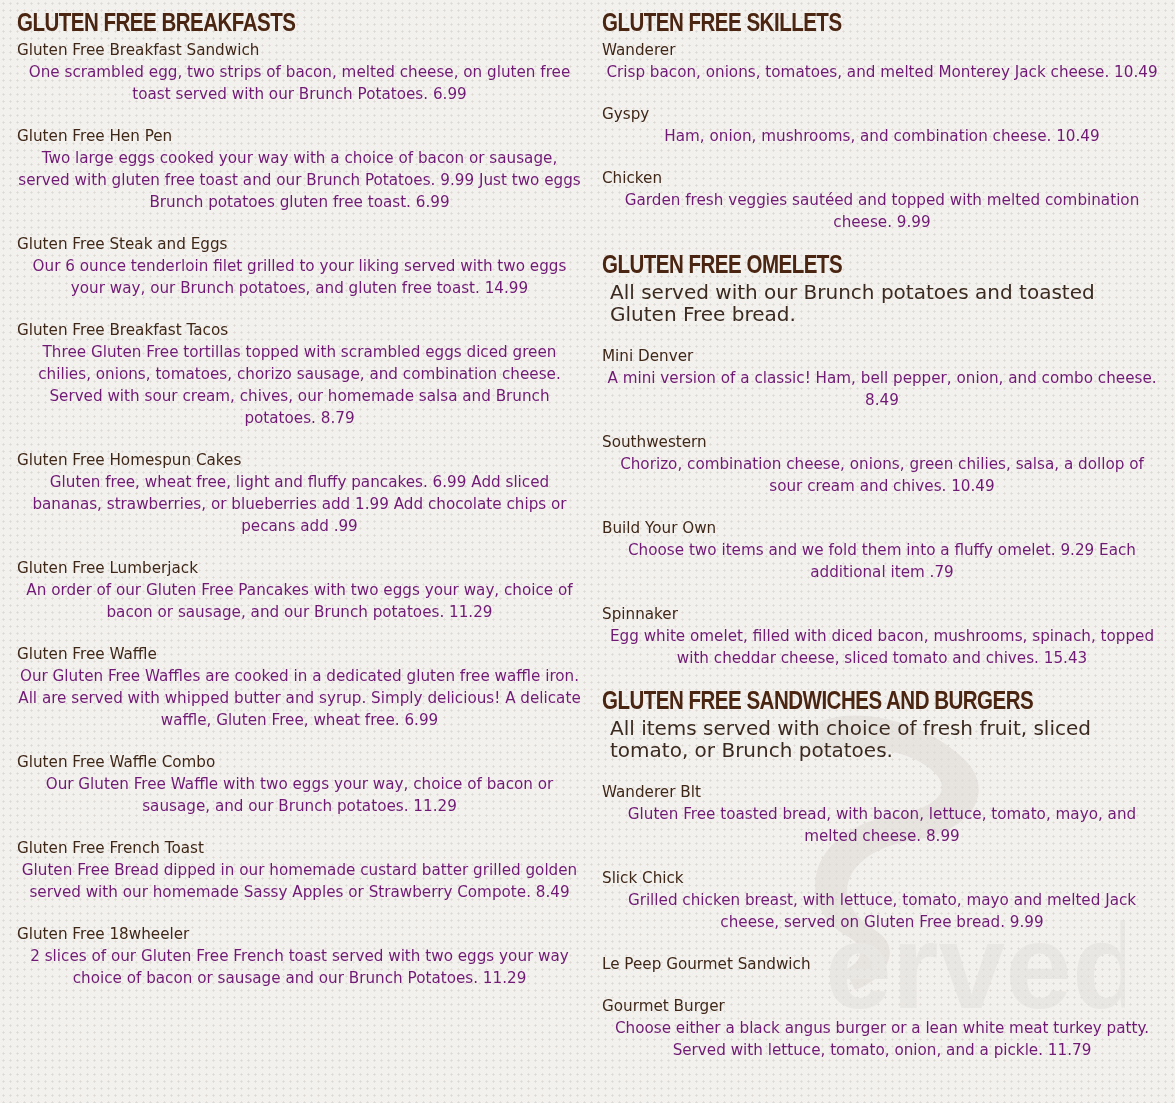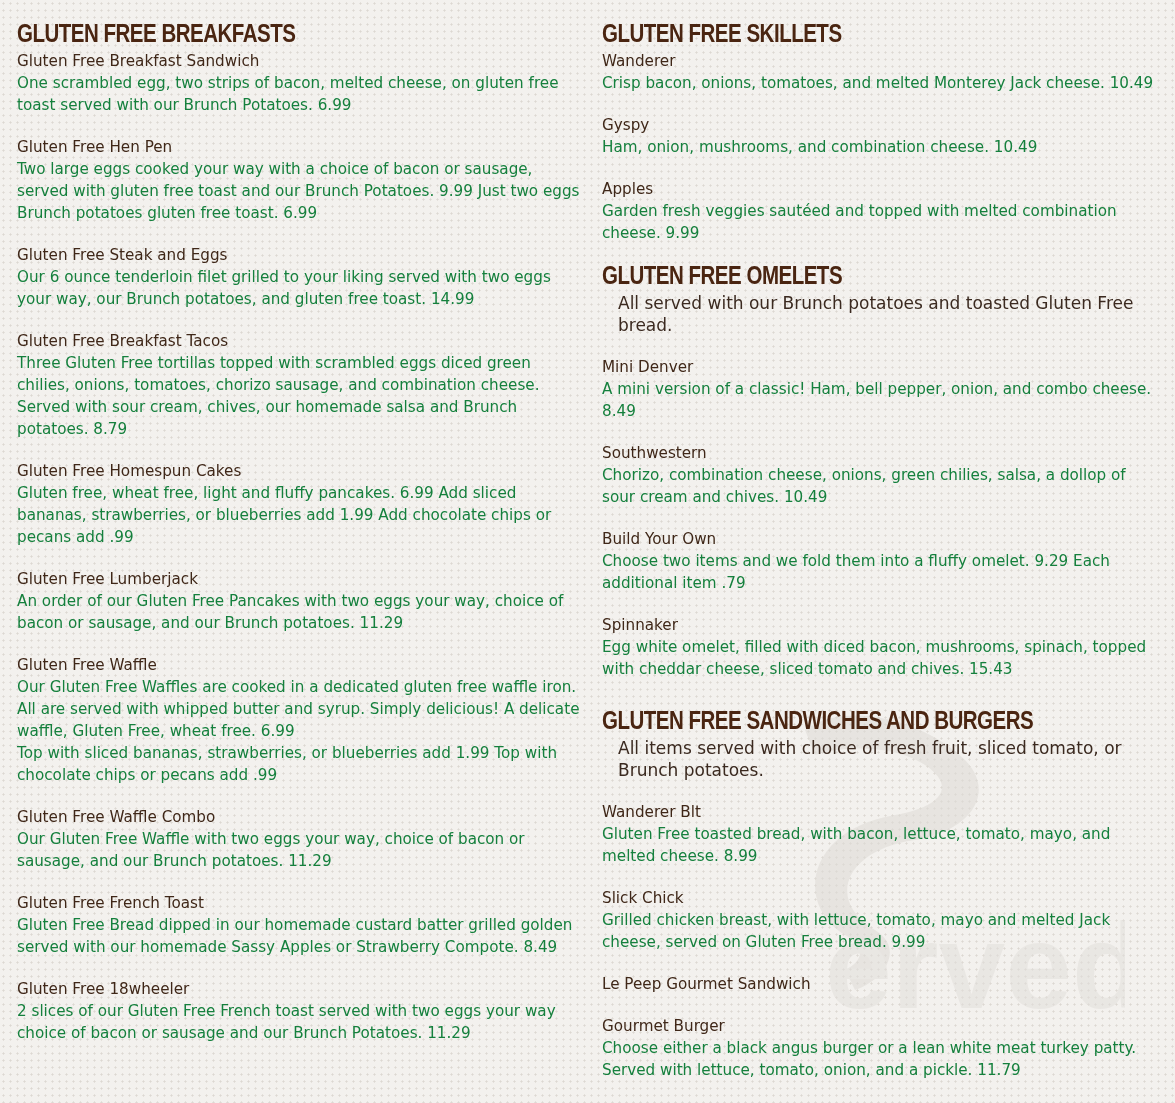--- a/index.html
+++ b/index.html
@@ -21,56 +21,57 @@
     position: absolute;
     left: 785px;
     top: 690px;
     width: 340px;
     height: 340px;
     pointer-events: none;
     opacity: 0.55;
   }
   .column {
     position: absolute;
-    top: 16px;
+    top: 5px;
   }
   .col-left { left: 17px; width: 565px; }
   .col-right { left: 602px; width: 560px; }
   .section-title {
     font-family: "Liberation Sans", sans-serif;
     font-weight: bold;
     font-size: 25px;
     letter-spacing: -0.6px;
     transform: scaleX(0.82);
     transform-origin: left center;
     white-space: nowrap;
     color: #4a2511;
     margin: 0;
     line-height: 34px;
     height: 34px;
   }
   .section-note {
-    font-size: 17px;
+    font-size: 20px;
     line-height: 22px;
-    margin: 0 0 20px 16px;
+    margin: 0 0 20px 8px;
     color: #3b2a20;
   }
   .item {
     margin: 0 0 20px 0;
   }
   .item-name {
     font-size: 15.2px;
     font-weight: normal;
     line-height: 22px;
     color: #3f2718;
   }
   .item-desc {
     font-size: 15.2px;
     line-height: 22px;
-    color: #15803d;
+    color: #701a75;
+    text-align: center;
   }
   .section { margin-bottom: 0; }
   .section + .section { margin-top: 2px; }
 </style>
 </head>
 <body>
 
 <svg class="watermark" viewBox="0 0 340 340" xmlns="http://www.w3.org/2000/svg">
   <path d="M20 40 C 60 10, 140 30, 180 70 C 210 100, 190 140, 130 150 C 60 160, 40 210, 90 240 C 120 258, 100 290, 70 300 L 60 280 C 80 270, 80 255, 60 245 C 10 215, 20 140, 110 125 C 160 116, 170 95, 140 75 C 110 55, 60 55, 30 65 Z" fill="#dedbd6"></path>
   <text x="40" y="318" font-family="Liberation Sans, sans-serif" font-weight="bold" font-size="120" fill="#e2dfdb">erved</text>
@@ -100,21 +101,20 @@
       <div class="item-name">Gluten Free Homespun Cakes</div>
       <div class="item-desc">Gluten free, wheat free, light and fluffy pancakes. 6.99 Add sliced bananas, strawberries, or blueberries add 1.99 Add chocolate chips or pecans add .99</div>
     </div>
     <div class="item">
       <div class="item-name">Gluten Free Lumberjack</div>
       <div class="item-desc">An order of our Gluten Free Pancakes with two eggs your way, choice of bacon or sausage, and our Brunch potatoes. 11.29</div>
     </div>
     <div class="item">
       <div class="item-name">Gluten Free Waffle</div>
       <div class="item-desc">Our Gluten Free Waffles are cooked in a dedicated gluten free waffle iron. All are served with whipped butter and syrup. Simply delicious! A delicate waffle, Gluten Free, wheat free. 6.99</div>
-      <div class="item-desc">Top with sliced bananas, strawberries, or blueberries add 1.99 Top with chocolate chips or pecans add .99</div>
     </div>
     <div class="item">
       <div class="item-name">Gluten Free Waffle Combo</div>
       <div class="item-desc">Our Gluten Free Waffle with two eggs your way, choice of bacon or sausage, and our Brunch potatoes. 11.29</div>
     </div>
     <div class="item">
       <div class="item-name">Gluten Free French Toast</div>
       <div class="item-desc">Gluten Free Bread dipped in our homemade custard batter grilled golden served with our homemade Sassy Apples or Strawberry Compote. 8.49</div>
     </div>
     <div class="item">
@@ -129,41 +129,41 @@
     <h2 class="section-title">GLUTEN FREE SKILLETS</h2>
     <div class="item">
       <div class="item-name">Wanderer</div>
       <div class="item-desc">Crisp bacon, onions, tomatoes, and melted Monterey Jack cheese. 10.49</div>
     </div>
     <div class="item">
       <div class="item-name">Gyspy</div>
       <div class="item-desc">Ham, onion, mushrooms, and combination cheese. 10.49</div>
     </div>
     <div class="item" style="margin-bottom:14px;">
-      <div class="item-name">Apples</div>
+      <div class="item-name">Chicken</div>
       <div class="item-desc">Garden fresh veggies sautéed and topped with melted combination cheese. 9.99</div>
     </div>
   </div>
 
   <div class="section">
     <h2 class="section-title">GLUTEN FREE OMELETS</h2>
     <p class="section-note">All served with our Brunch potatoes and toasted Gluten Free bread.</p>
     <div class="item">
       <div class="item-name">Mini Denver</div>
       <div class="item-desc">A mini version of a classic! Ham, bell pepper, onion, and combo cheese. 8.49</div>
     </div>
     <div class="item">
       <div class="item-name">Southwestern</div>
       <div class="item-desc">Chorizo, combination cheese, onions, green chilies, salsa, a dollop of sour cream and chives. 10.49</div>
     </div>
     <div class="item">
       <div class="item-name">Build Your Own</div>
       <div class="item-desc">Choose two items and we fold them into a fluffy omelet. 9.29 Each additional item .79</div>
     </div>
-    <div class="item" style="margin-bottom:23px;">
+    <div class="item" style="margin-bottom:14px;">
       <div class="item-name">Spinnaker</div>
       <div class="item-desc">Egg white omelet, filled with diced bacon, mushrooms, spinach, topped with cheddar cheese, sliced tomato and chives. 15.43</div>
     </div>
   </div>
 
   <div class="section">
     <h2 class="section-title">GLUTEN FREE SANDWICHES AND BURGERS</h2>
     <p class="section-note">All items served with choice of fresh fruit, sliced tomato, or Brunch potatoes.</p>
     <div class="item">
       <div class="item-name">Wanderer Blt</div>

